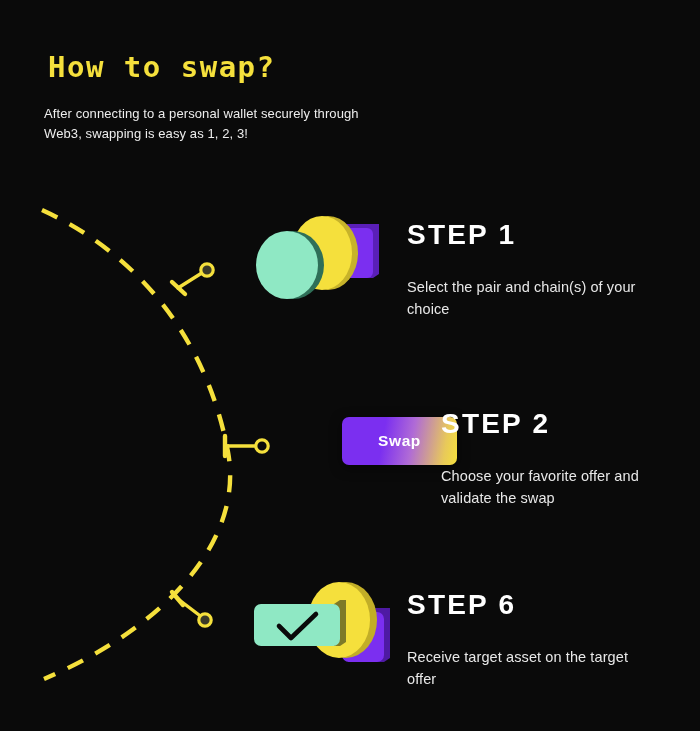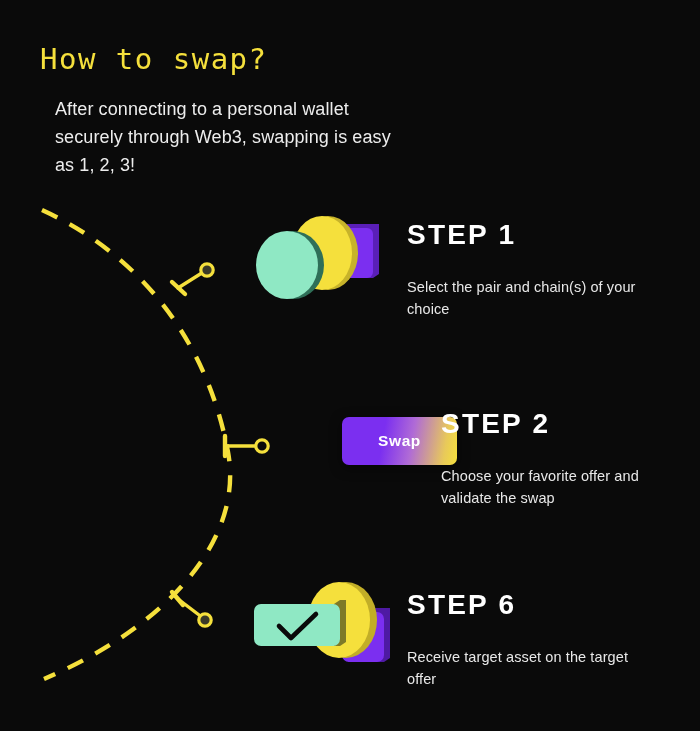--- a/index.html
+++ b/index.html
@@ -17,31 +17,31 @@
   }
 
   
   #header {
     position: absolute;
     left: 40px;
     top: 44px;
     width: 420px;
   }
   #page-title {
-    margin: 0;
+    margin: 8px;
     font-family: "DejaVu Sans Mono", monospace;
     font-size: 29px;
-    font-weight: normal;
+    font-weight: bold;
     letter-spacing: 1.5px;
     color: #F5E03C;
     line-height: 1.1;
   }
   #page-subtitle {
-    margin: 20px 0 0 15px;
-    font-size: 18px;
+    margin: 20px 0 0 4px;
+    font-size: 13px;
     line-height: 1.55;
     color: #EDEDED;
     max-width: 345px;
     letter-spacing: 0.1px;
   }
 
   
   #path-layer {
     position: absolute;
     left: 0;

